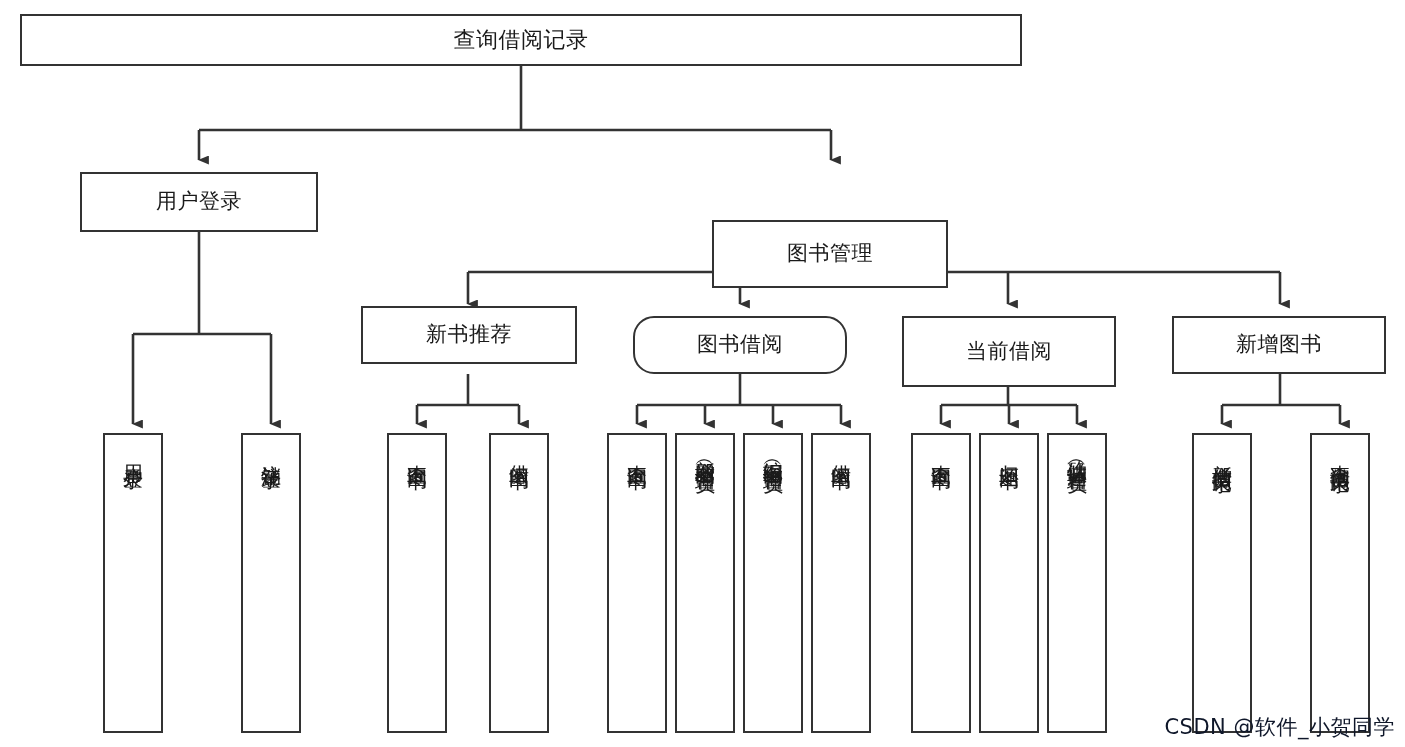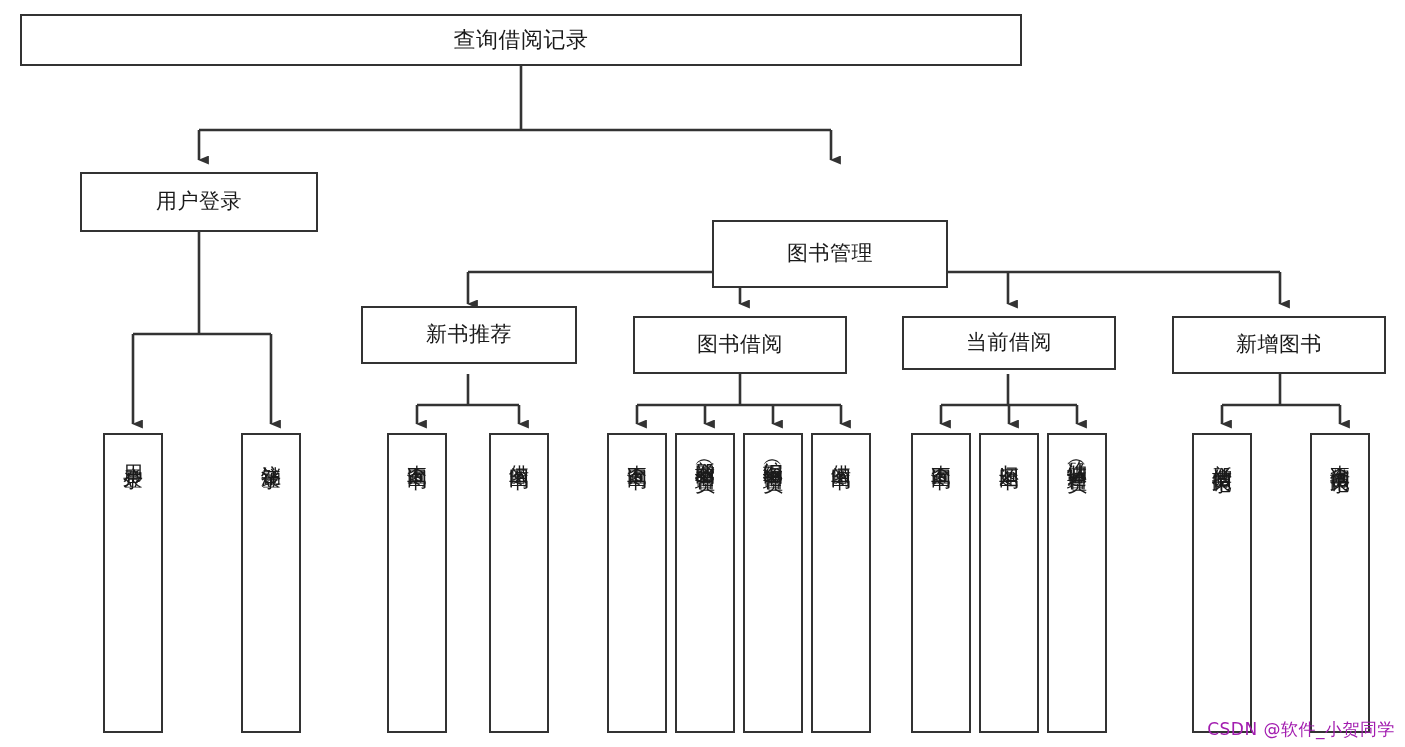--- a/index.html
+++ b/index.html
@@ -61,22 +61,22 @@
     letter-spacing: 2px;
     max-height: 276px;
   }
   .node.vert.tall-start {
     padding-top: 10px;
   }
   #watermark {
     position: absolute;
     right: 10px;
     bottom: 6px;
-    font-size: 17px;
-    color: #a21caf;
+    font-size: 21px;
+    color: #0f172a;
     white-space: nowrap;
     z-index: 5;
     letter-spacing: 0.5px;
   }
 </style>
 </head>
 <body>
 
 <div id="canvas">
 
@@ -139,25 +139,25 @@
   </div>
 
   <div class="node horiz" style="left:712px; top:172px; width:236px; height:68px;margin-top:48px;">
     <span class="lbl">图书管理</span>
   </div>
 
   <div class="node horiz" style="left:361px; top:306px; width:216px; height:58px;">
     <span class="lbl">新书推荐</span>
   </div>
 
-  <div class="node horiz" style="left:633px; top:316px; width:214px; height:58px;">
+  <div class="node horiz" style="left:633px; top:316px; width:214px; height:58px;border-radius:21px;">
     <span class="lbl">图书借阅</span>
   </div>
 
-  <div class="node horiz" style="left:902px; top:316px; width:214px; height:54px;">
+  <div class="node horiz" style="left:902px; top:316px; width:214px; height:71px;">
     <span class="lbl">当前借阅</span>
   </div>
 
   <div class="node horiz" style="left:1172px; top:316px; width:214px; height:58px;">
     <span class="lbl">新增图书</span>
   </div>
 
   <div class="node vert" style="left:103px; top:433px; width:60px; height:300px;">
     <span class="lbl">用户登录</span>
   </div>

